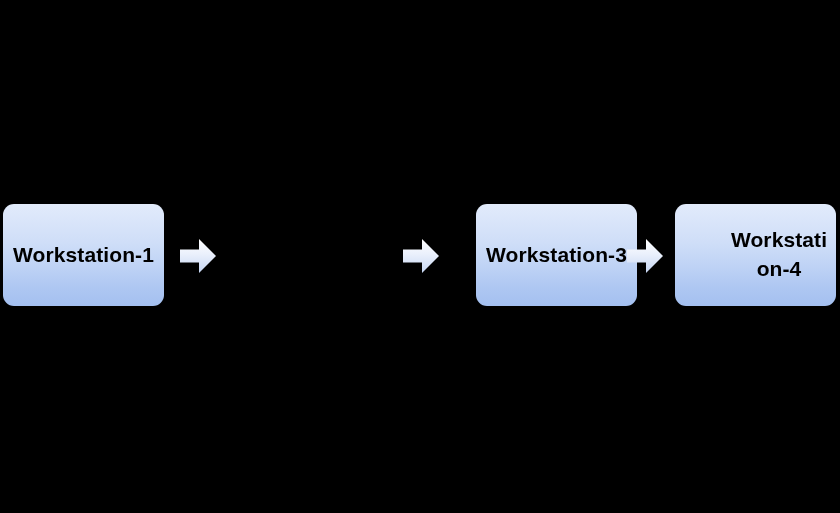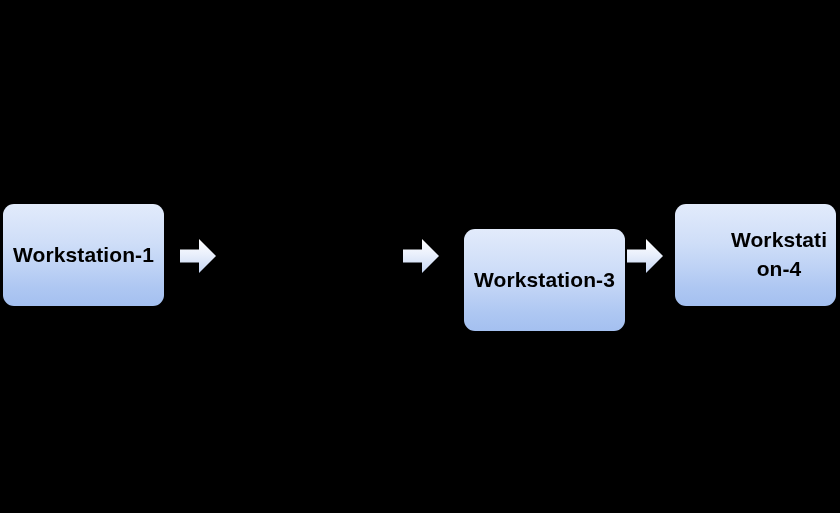--- a/index.html
+++ b/index.html
@@ -52,21 +52,21 @@
     font-size: 21px;
     font-weight: bold;
     line-height: 1.38;
     color: #000000;
     letter-spacing: 0.1px;
     word-break: break-word;
   }
 
   #ws-node-1 { left: 3px;   }
   #ws-node-2 { left: 228px; }
-  #ws-node-3 { left: 464px; margin-top: 25px; }
+  #ws-node-3 { left: 476px; }
   #ws-node-4 { left: 675px; padding-left: 47px; }
 
   
   .ws-arrow {
     position: absolute;
     top: 238px;
     width: 36px;
     height: 36px;
   }
 

